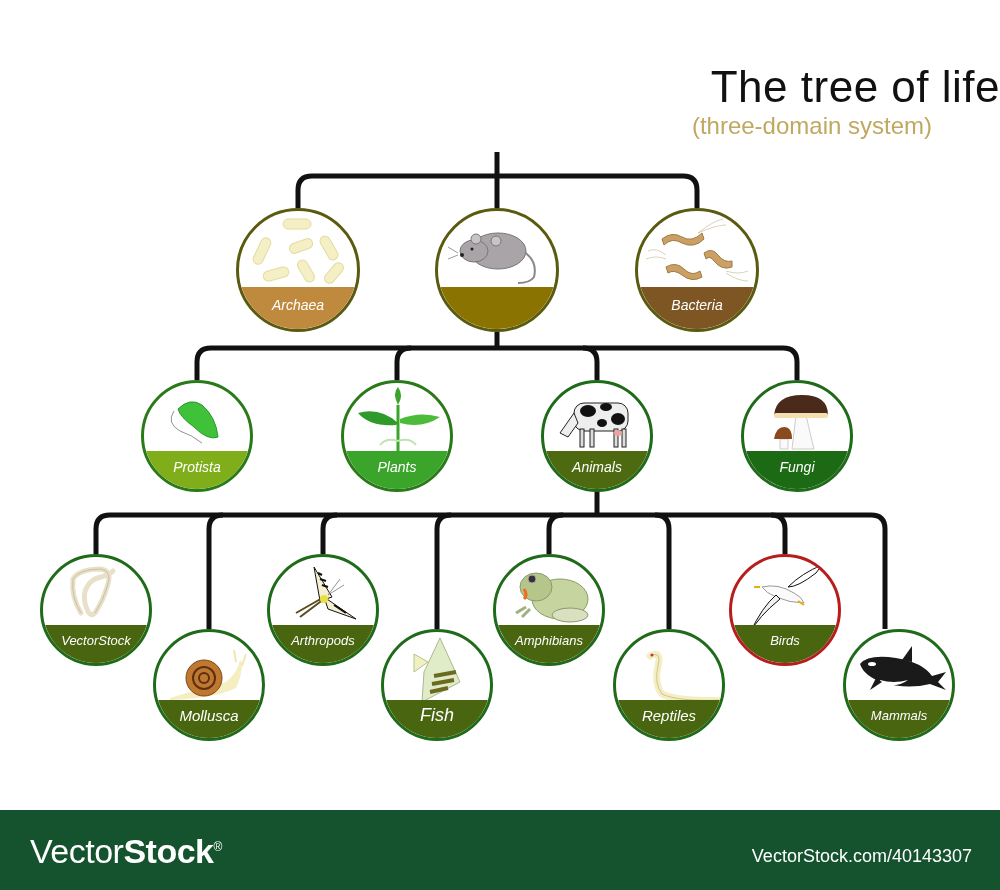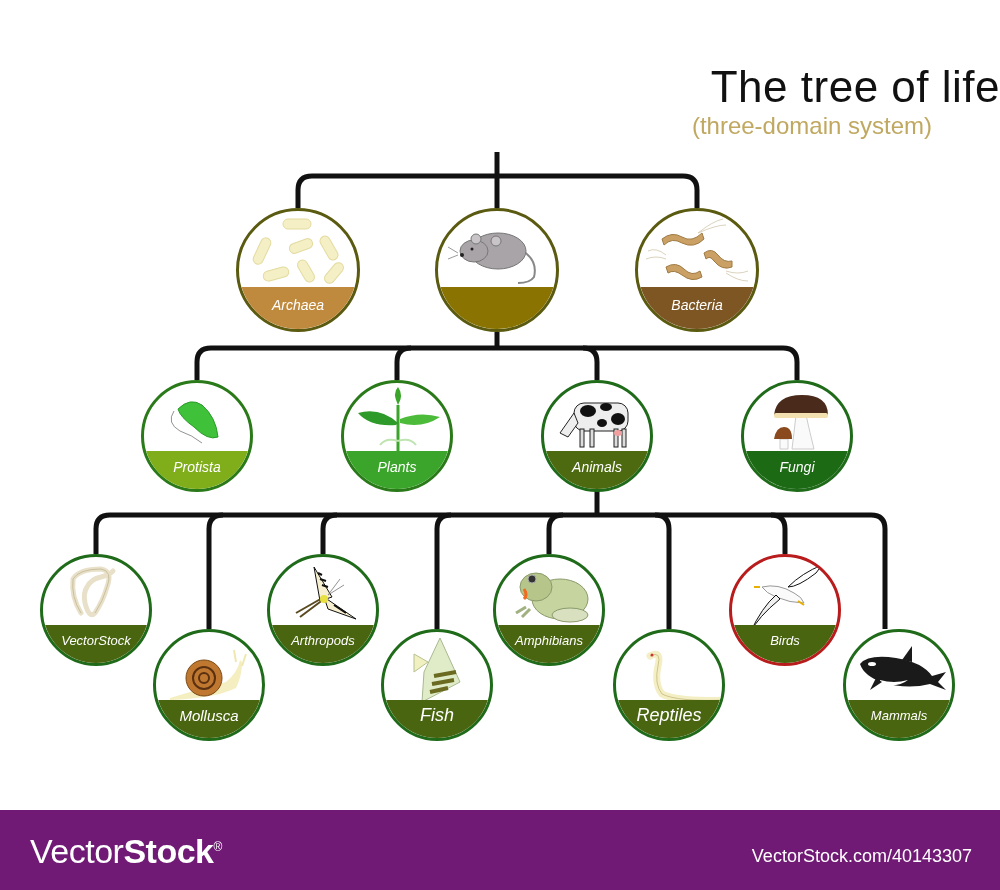--- a/index.html
+++ b/index.html
@@ -4,21 +4,21 @@
 <style>
   html, body { margin: 0; padding: 0; }
   body { width: 1000px; height: 890px; background: #ffffff; position: relative; overflow: hidden; font-family: "Liberation Sans", sans-serif; }
   .title { position: absolute; left: 0; width: 1000px; top: 62px; text-align: right; font-size: 44px; color: #111; letter-spacing: 0.5px; }
   .subtitle { position: absolute; left: 0; width: 932px; top: 112px; text-align: right; font-size: 24px; color: #c0a860; }
   svg.tree { position: absolute; left: 0; top: 0; }
   .node { position: absolute; border-radius: 50%; overflow: hidden; background: #fff; box-sizing: border-box; font-style: italic; }
   .node .band { position: absolute; left: 0; right: 0; bottom: 0; height: 36%; }
   .node .label { position: absolute; left: 0; right: 0; bottom: 0; height: 36%; display: flex; align-items: center; justify-content: center; color: #fff; font-size: 14px; padding-bottom: 6px; box-sizing: border-box; }
   .node .pic { position: absolute; left: 0; right: 0; top: 0; height: 64%; }
-  .footer { position: absolute; left: 0; top: 810px; width: 1000px; height: 80px; background: #701a75; }
+  .footer { position: absolute; left: 0; top: 810px; width: 1000px; height: 80px; background: #14532d; }
   .footer .brand { position: absolute; left: 30px; top: 22px; color: #fff; font-size: 34px; letter-spacing: -0.5px; }
   .footer .brand b { font-weight: bold; }
   .footer .brand sup { font-size: 12px; }
   .footer .ref { position: absolute; right: 28px; top: 36px; color: #fff; font-size: 18px; }
 </style>
 </head>
 <body>
 
 <div class="title">The tree of life</div>
 <div class="subtitle">(three-domain system)</div>
@@ -244,21 +244,21 @@
 
 <div class="node" style="left:613px;top:629px;width:112px;height:112px;border:3px solid #1f6b1a;">
   <div class="pic">
     <svg width="106" height="70" viewBox="0 0 106 70">
       <path d="M34 24 Q46 18 42 34 Q38 52 46 62 Q62 70 110 68" fill="none" stroke="#f4eec4" stroke-width="7" stroke-linecap="round"></path>
       <path d="M34 24 Q46 18 42 34 Q38 52 46 62 Q62 70 110 68" fill="none" stroke="#cfc48a" stroke-width="1"></path>
       <circle cx="36" cy="23" r="1.5" fill="#c33"></circle>
     </svg>
   </div>
   <div class="band" style="background:#4a6510;"></div>
-  <div class="label" style="font-size:18px;">Reptiles</div>
+  <div class="label" style="font-size:15px;">Reptiles</div>
 </div>
 
 <div class="node" style="left:843px;top:629px;width:112px;height:112px;border:3px solid #1f6b1a;">
   <div class="pic">
     <svg width="106" height="70" viewBox="0 0 106 70">
       <path d="M14 32 Q22 22 50 26 Q76 30 86 44 L100 40 L92 50 L100 58 L84 52 Q60 58 36 50 Q18 44 14 32 Z" fill="#1a1a1a"></path>
       <path d="M56 28 L66 14 L66 30 Z" fill="#1a1a1a"></path>
       <path d="M34 48 Q48 52 62 48 Q52 56 34 52 Z" fill="#fff"></path>
       <ellipse cx="26" cy="32" rx="4" ry="2" fill="#fff"></ellipse>
       <path d="M30 46 L24 58 L36 50 Z" fill="#1a1a1a"></path>

